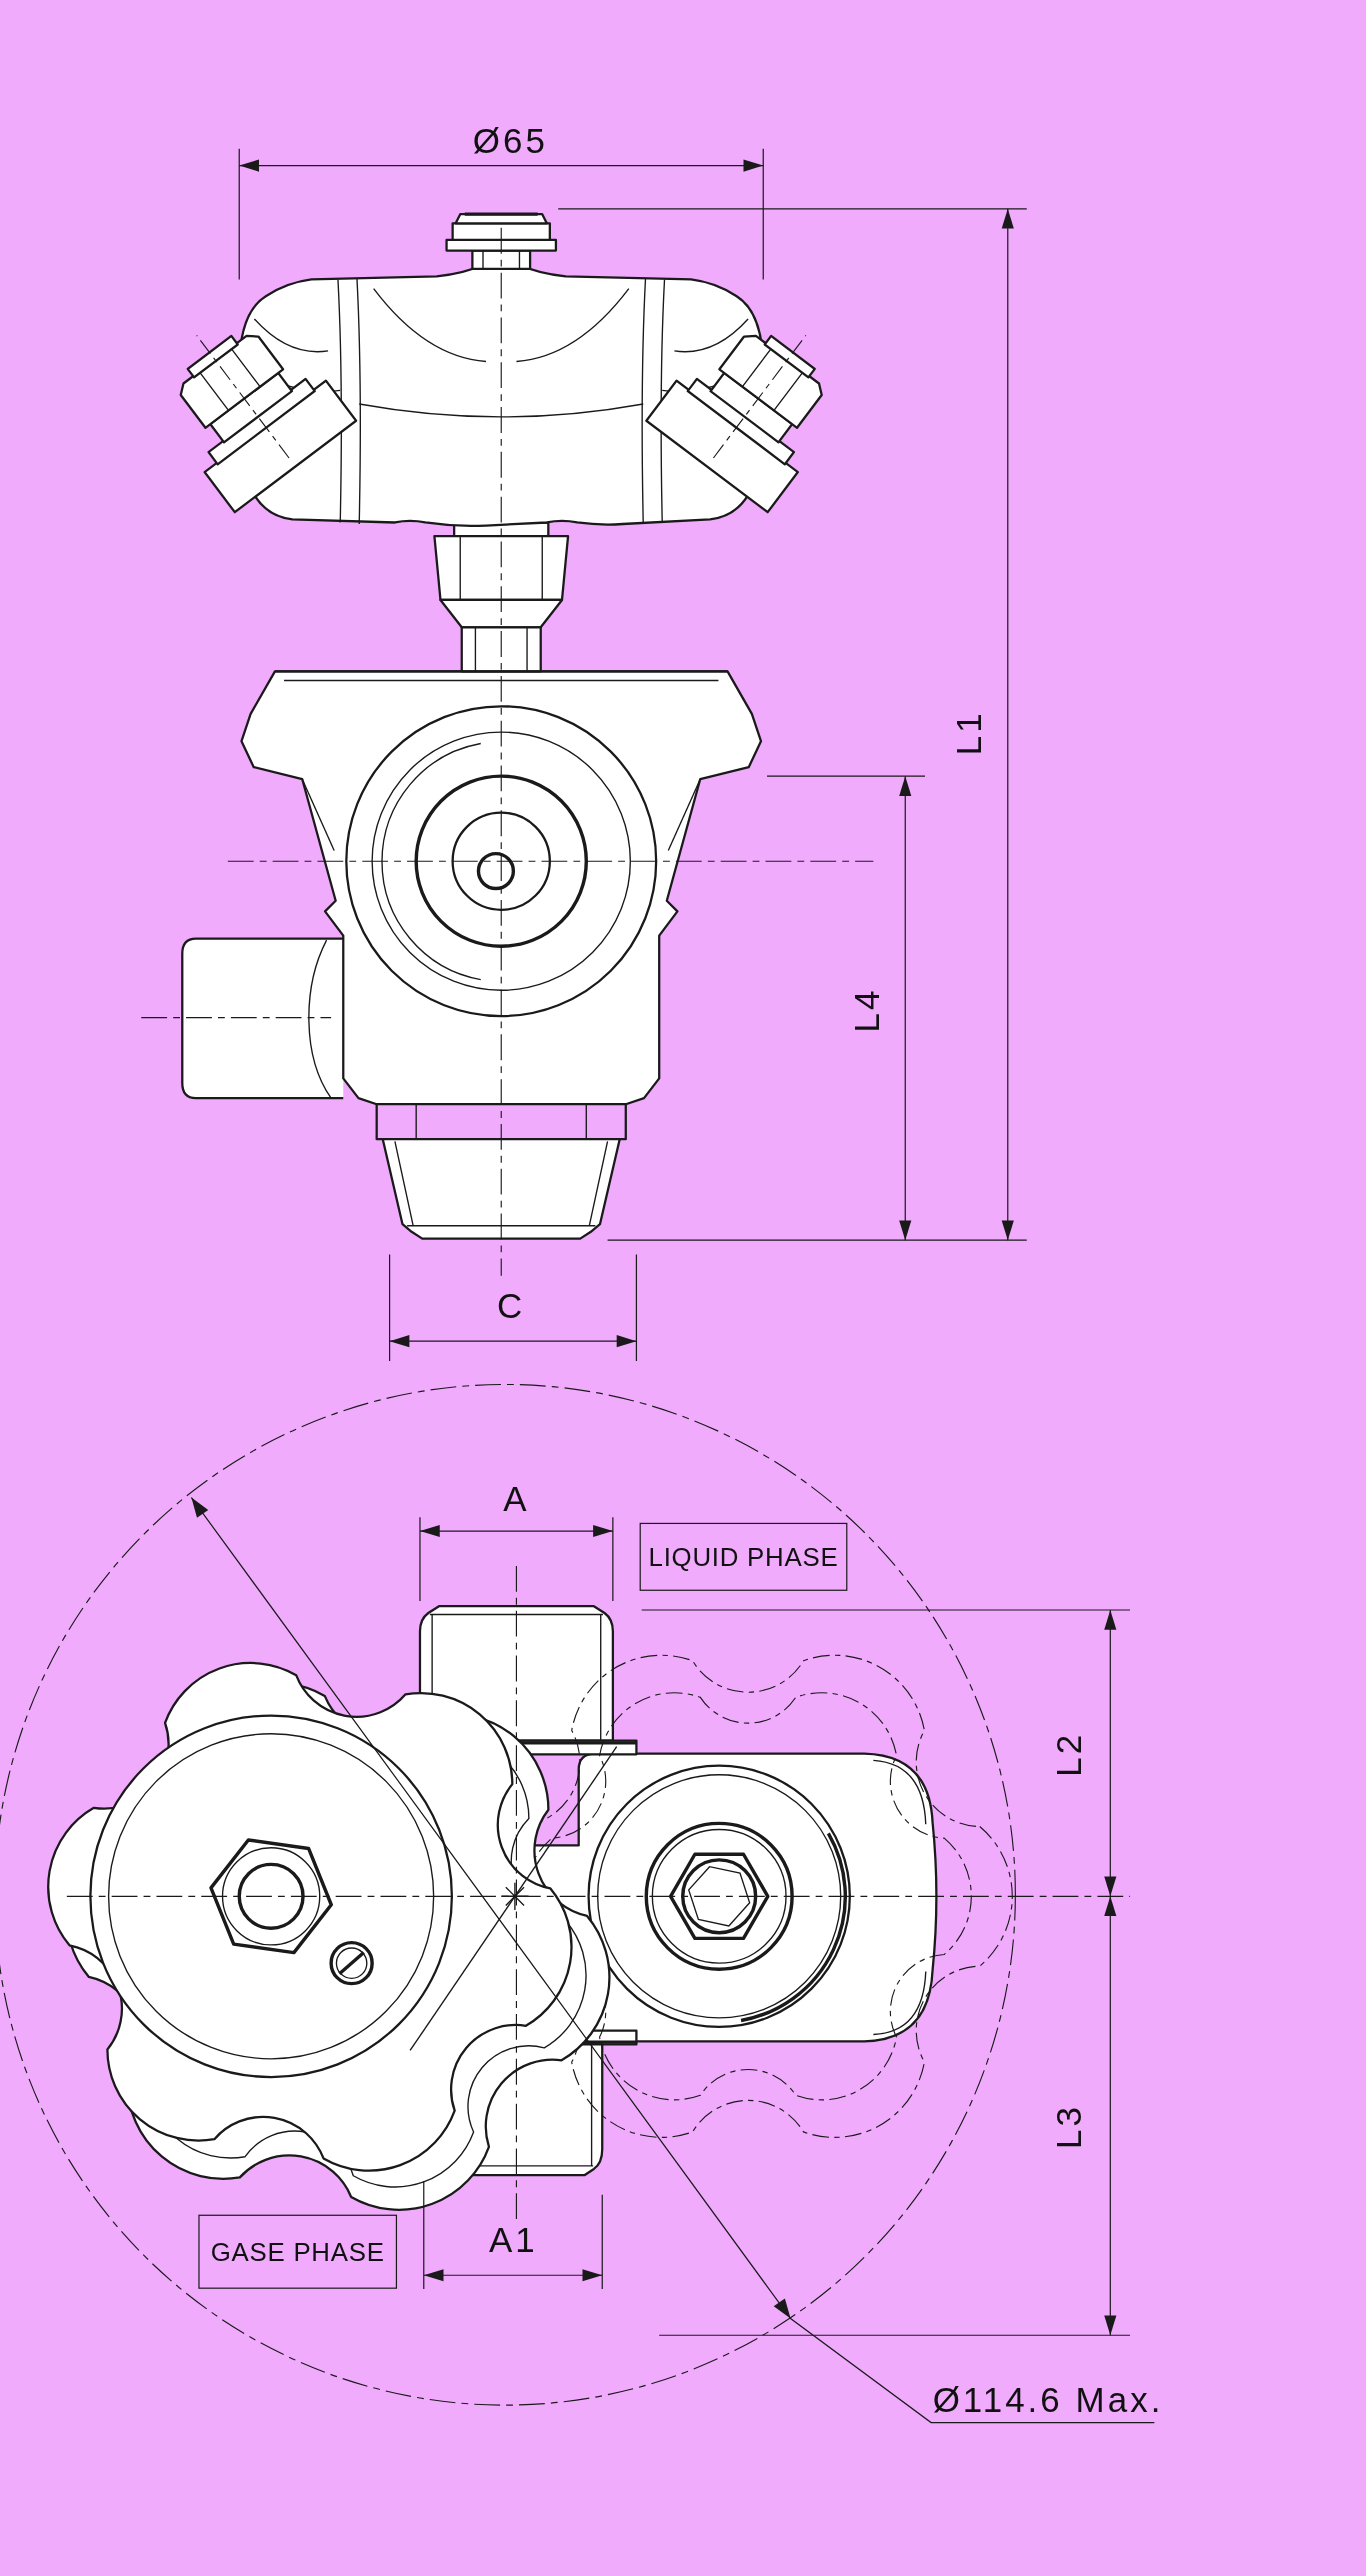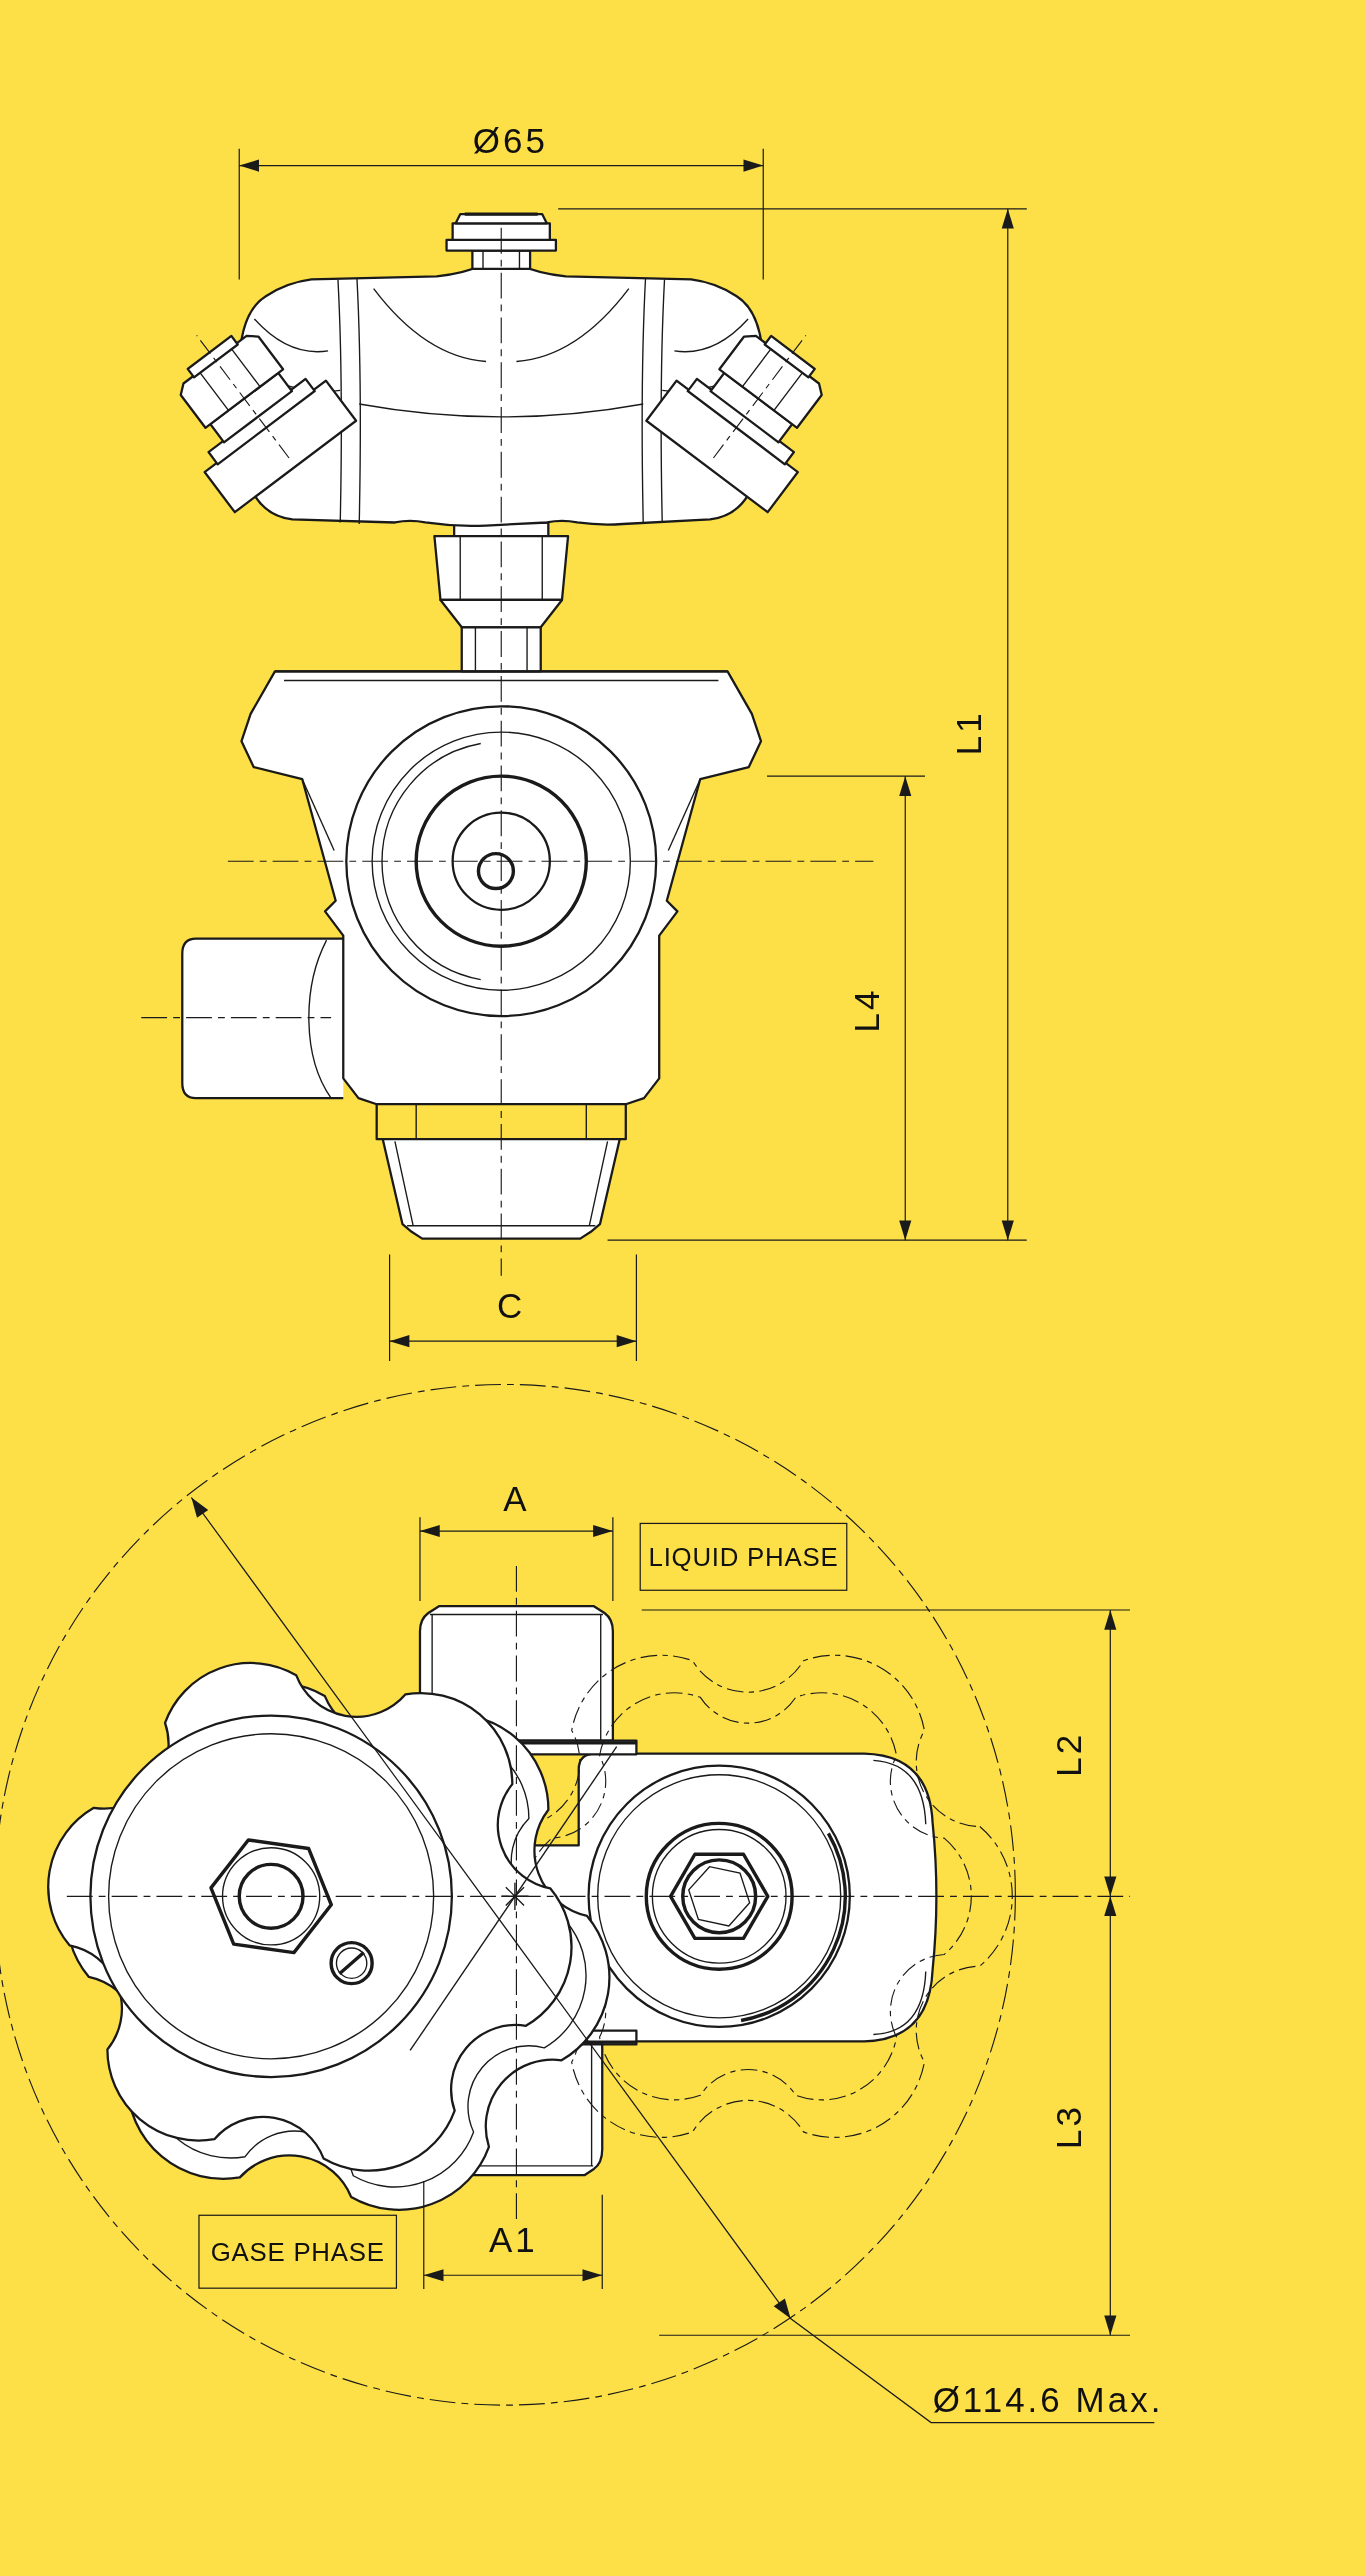--- a/index.html
+++ b/index.html
@@ -1,16 +1,16 @@
 <!DOCTYPE html>
 <html style="font-size:12px"><head>
 <meta charset="utf-8">
 <style>
   html,body { margin:0; padding:0; background:#ffffff; }
-  #stage { position:relative; width:1367px; height:2576px; background:#fde047; overflow:hidden; }
+  #stage { position:relative; width:1367px; height:2576px; background:#f0abfc; overflow:hidden; }
   svg { display:block; }
   
   .ol   { fill:#ffffff; stroke:#1a1a1a; stroke-width:3;   stroke-linejoin:round; }
   .olh  { fill:#ffffff; stroke:#1a1a1a; stroke-width:4.5; stroke-linejoin:round; }
   .ln   { fill:none;    stroke:#1a1a1a; stroke-width:3;   stroke-linejoin:round; }
   .lnh  { fill:none;    stroke:#1a1a1a; stroke-width:4.5; }
   .thin { fill:none;    stroke:#1a1a1a; stroke-width:1.8; }
   .dim  { fill:none;    stroke:#1a1a1a; stroke-width:1.6; }
   .cl   { fill:none;    stroke:#1a1a1a; stroke-width:1.5; stroke-dasharray:34 8 9 8; }
   .cl2  { fill:none;    stroke:#1a1a1a; stroke-width:1.5; stroke-dasharray:22 7 7 7; }

